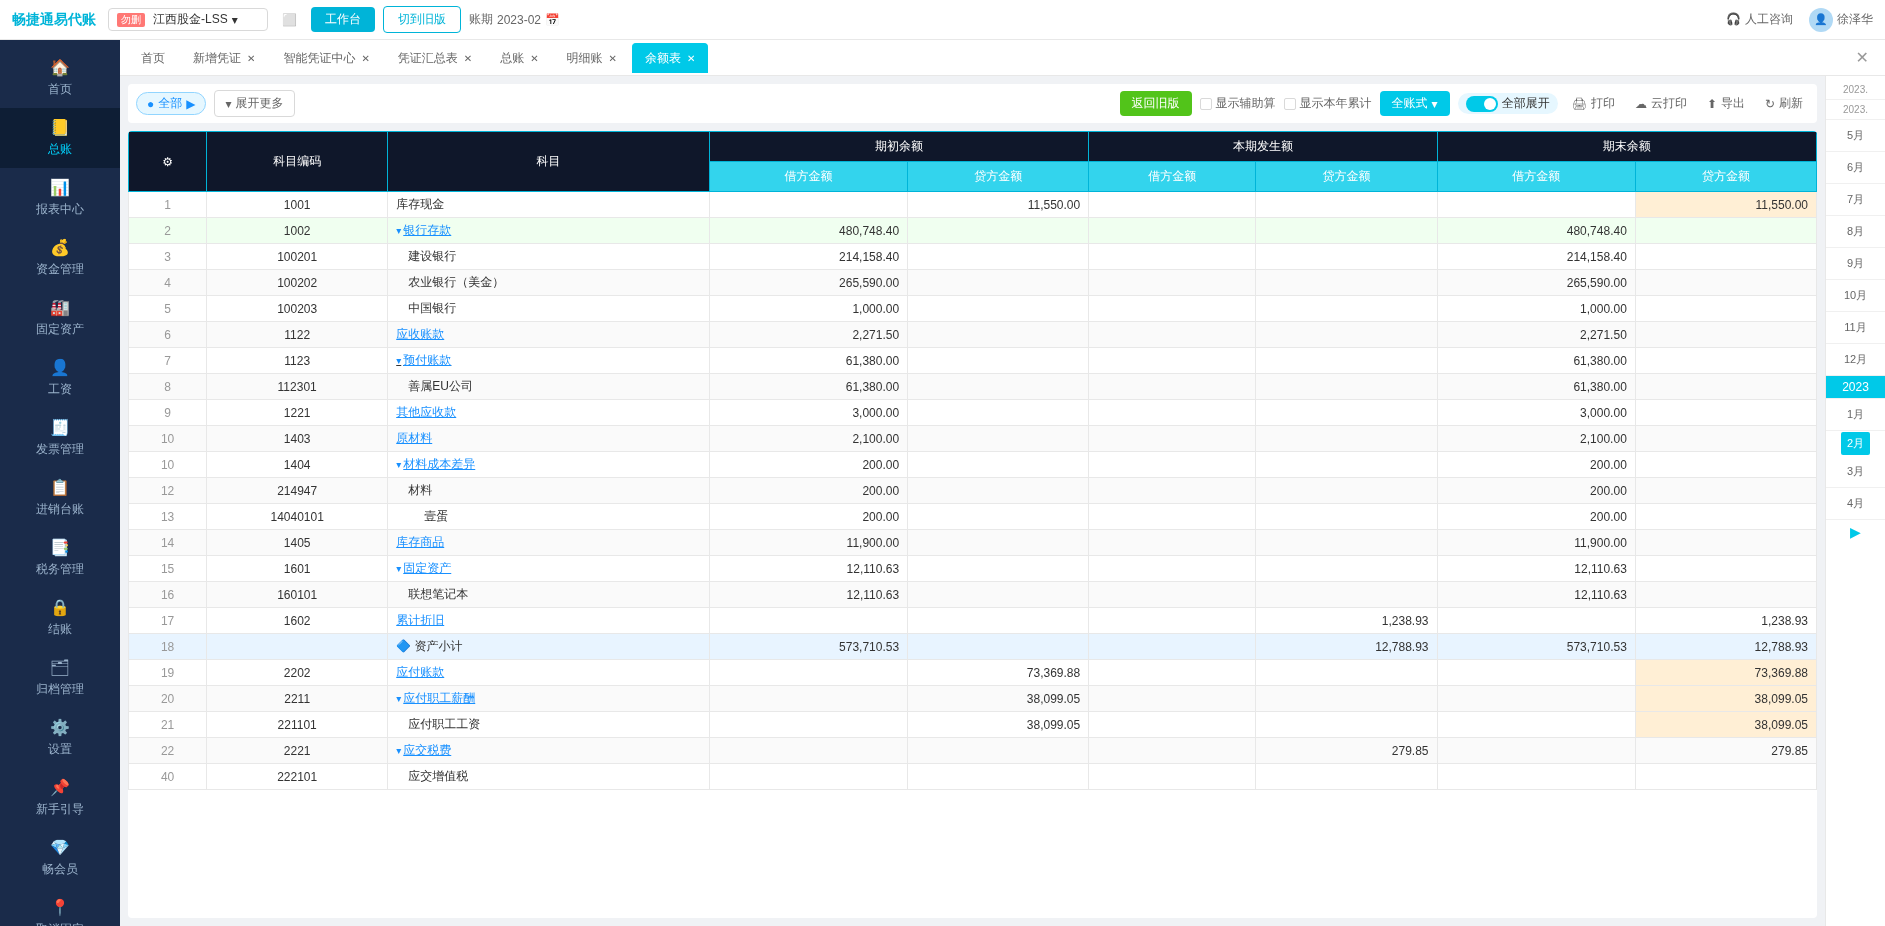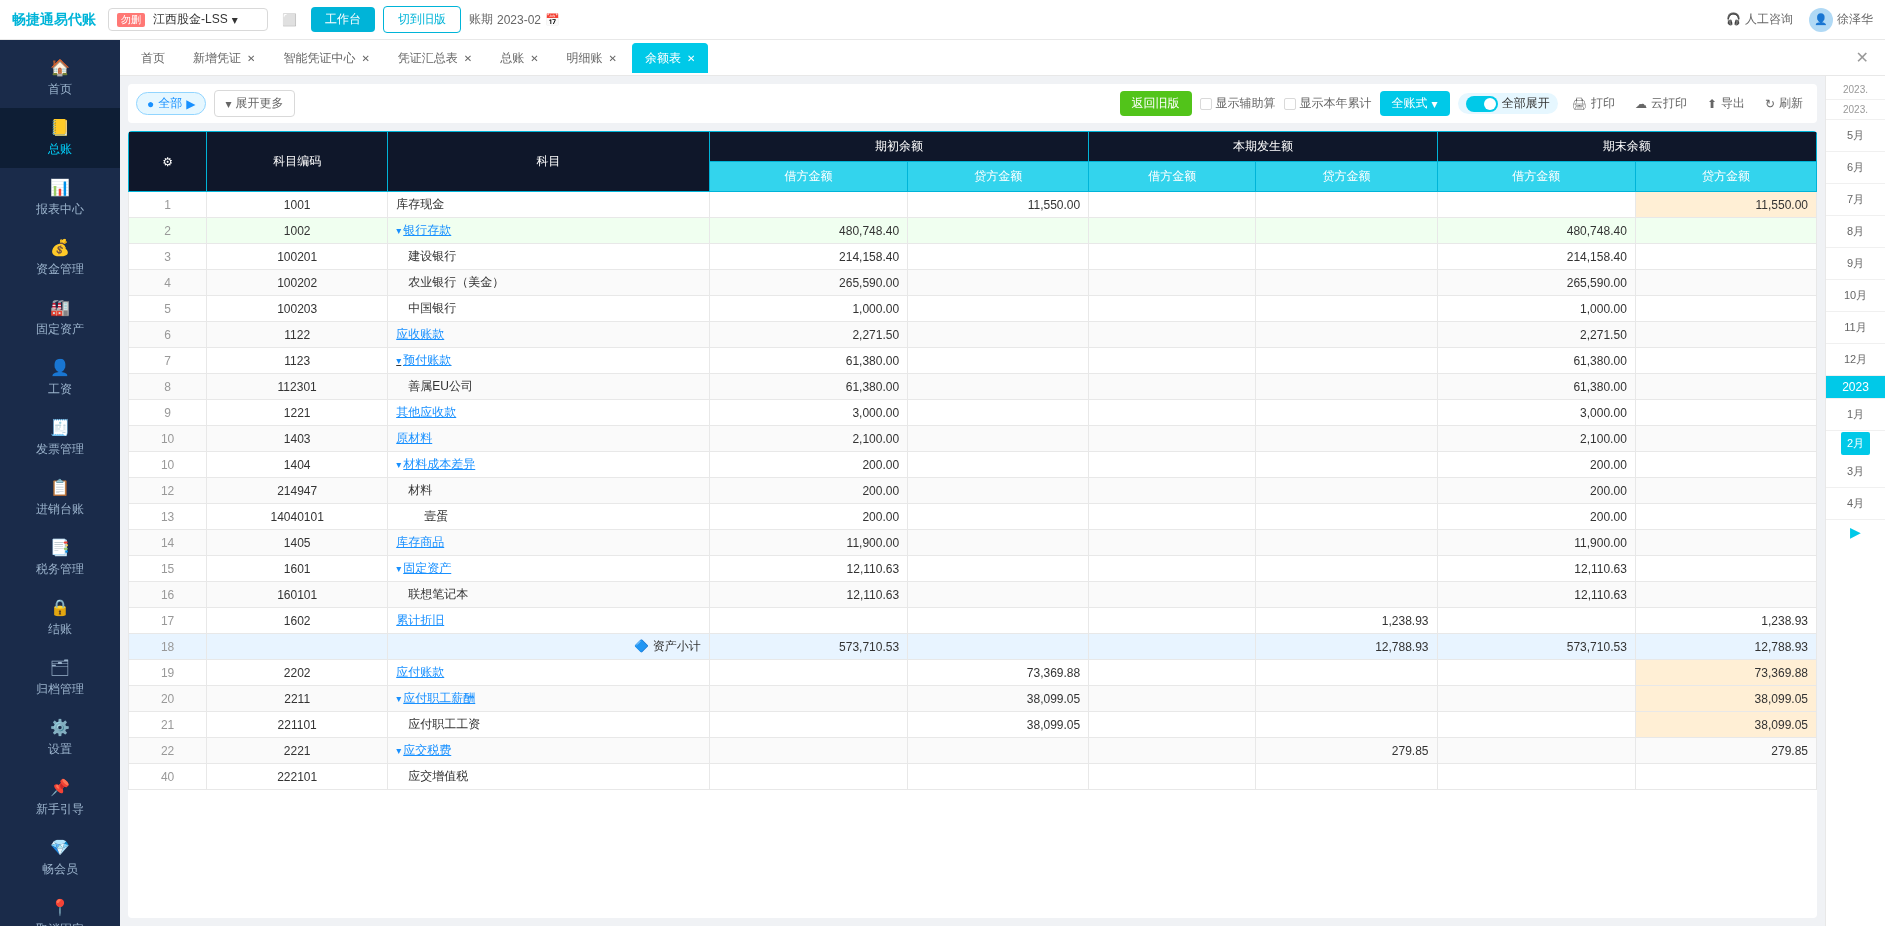--- a/index.html
+++ b/index.html
@@ -470,21 +470,21 @@
                     <td style="text-align: right;"></td>
                     <td style="text-align: right;"></td>
                     <td style="text-align: right;"></td>
                     <td style="text-align: right;">1,238.93</td>
                     <td style="text-align: right;"></td>
                     <td style="text-align: right;">1,238.93</td>
                   </tr>
                   <tr class="subtotal-row">
                     <td class="row-num">18</td>
                     <td></td>
-                    <td style="text-align: right;"><span>🔷</span> 资产小计</td>
+                    <td style="text-align: left;"><span>🔷</span> 资产小计</td>
                     <td style="text-align: right;">573,710.53</td>
                     <td style="text-align: right;"></td>
                     <td style="text-align: right;"></td>
                     <td style="text-align: right;">12,788.93</td>
                     <td style="text-align: right;">573,710.53</td>
                     <td style="text-align: right;">12,788.93</td>
                   </tr>
                   <tr>
                     <td class="row-num">19</td>
                     <td>2202</td>

